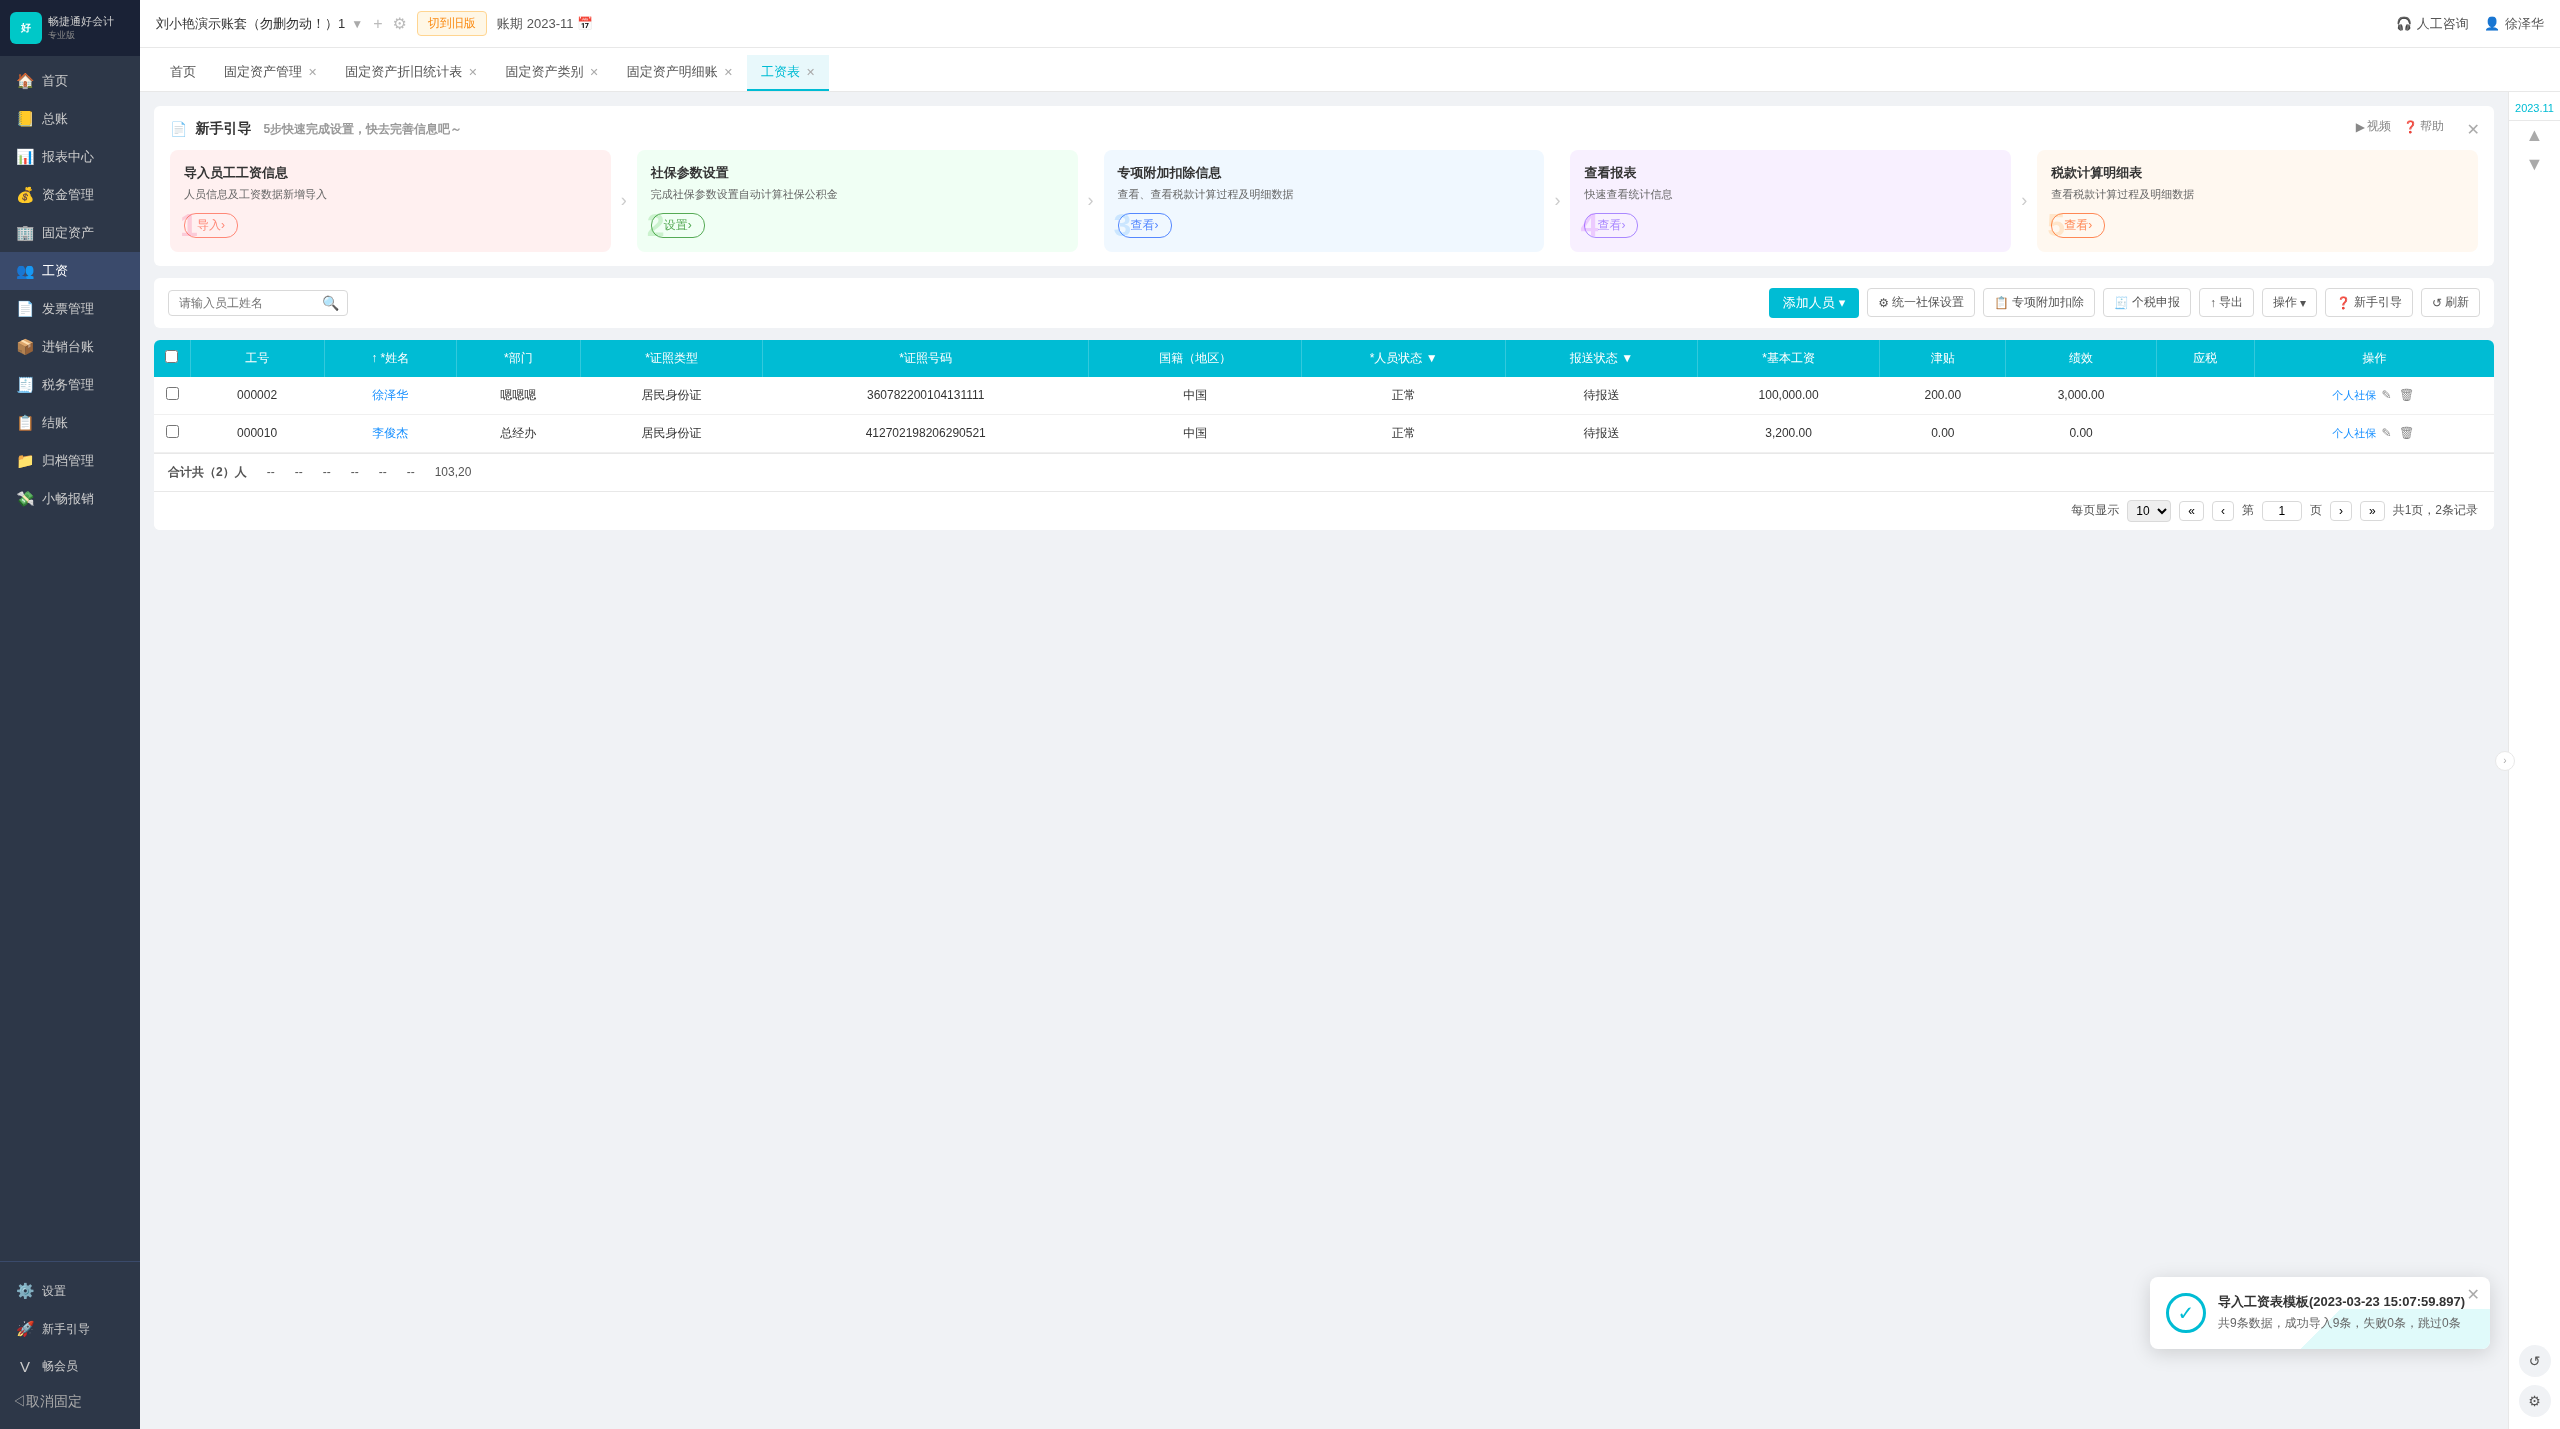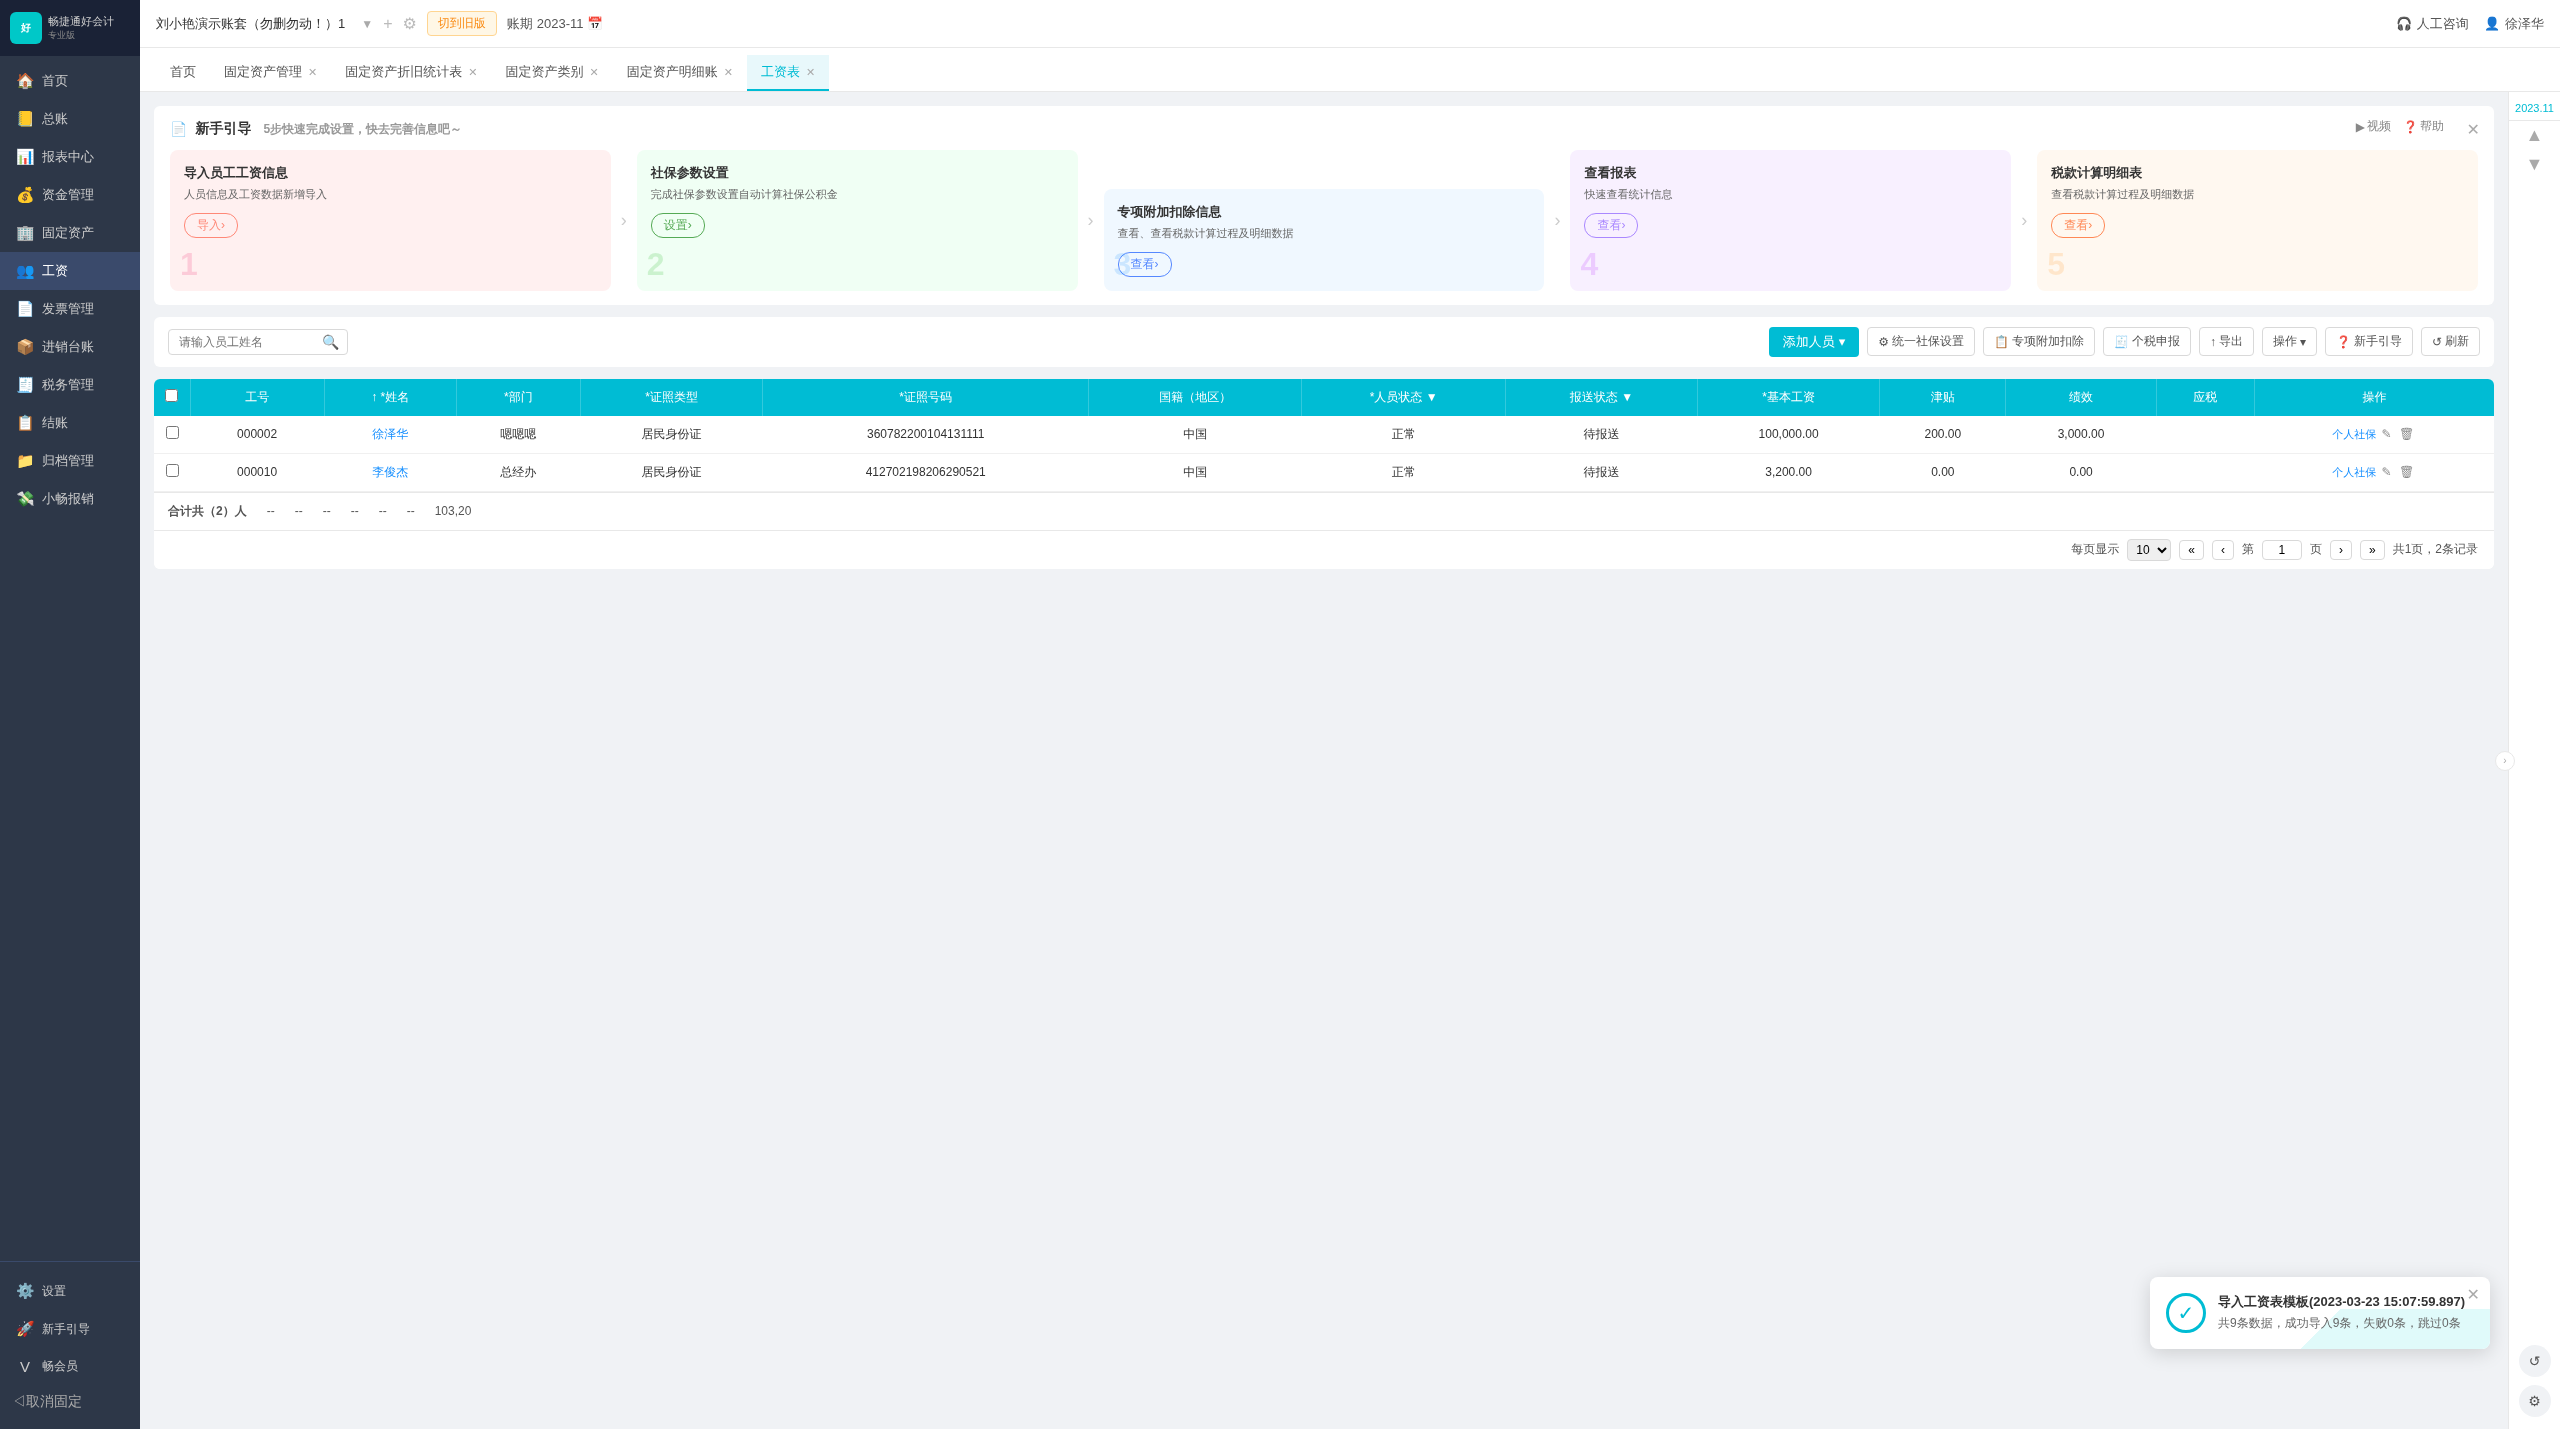--- a/index.html
+++ b/index.html
@@ -80,21 +80,21 @@
       border-bottom: 1px solid #e8e8e8;
       display: flex;
       align-items: center;
       padding: 0 16px;
       gap: 10px;
       flex-shrink: 0;
     }
     .topbar-account {
       display: flex;
       align-items: center;
-      gap: 16px;
+      gap: 6px;
       color: #333;
       font-size: 13px;
     }
     .topbar-btn {
       background: #fff;
       border: 1px solid #d9d9d9;
       border-radius: 4px;
       padding: 3px 10px;
       font-size: 12px;
       cursor: pointer;
@@ -223,21 +223,21 @@
     }
     .step-card {
       flex: 1;
       border-radius: 8px;
       padding: 14px;
       position: relative;
       min-height: 100px;
     }
     .step-card.pink { background: #fff0f0; }
     .step-card.green { background: #f0fff4; }
-    .step-card.blue { background: #f0f8ff; margin-top: 39px; }
+    .step-card.blue { background: #f0f8ff; }
     .step-card.purple { background: #f8f0ff; }
     .step-card.orange { background: #fff8f0; }
     .step-num {
       font-size: 32px;
       font-weight: bold;
       opacity: 0.15;
       position: absolute;
       bottom: 8px;
       left: 10px;
     }

